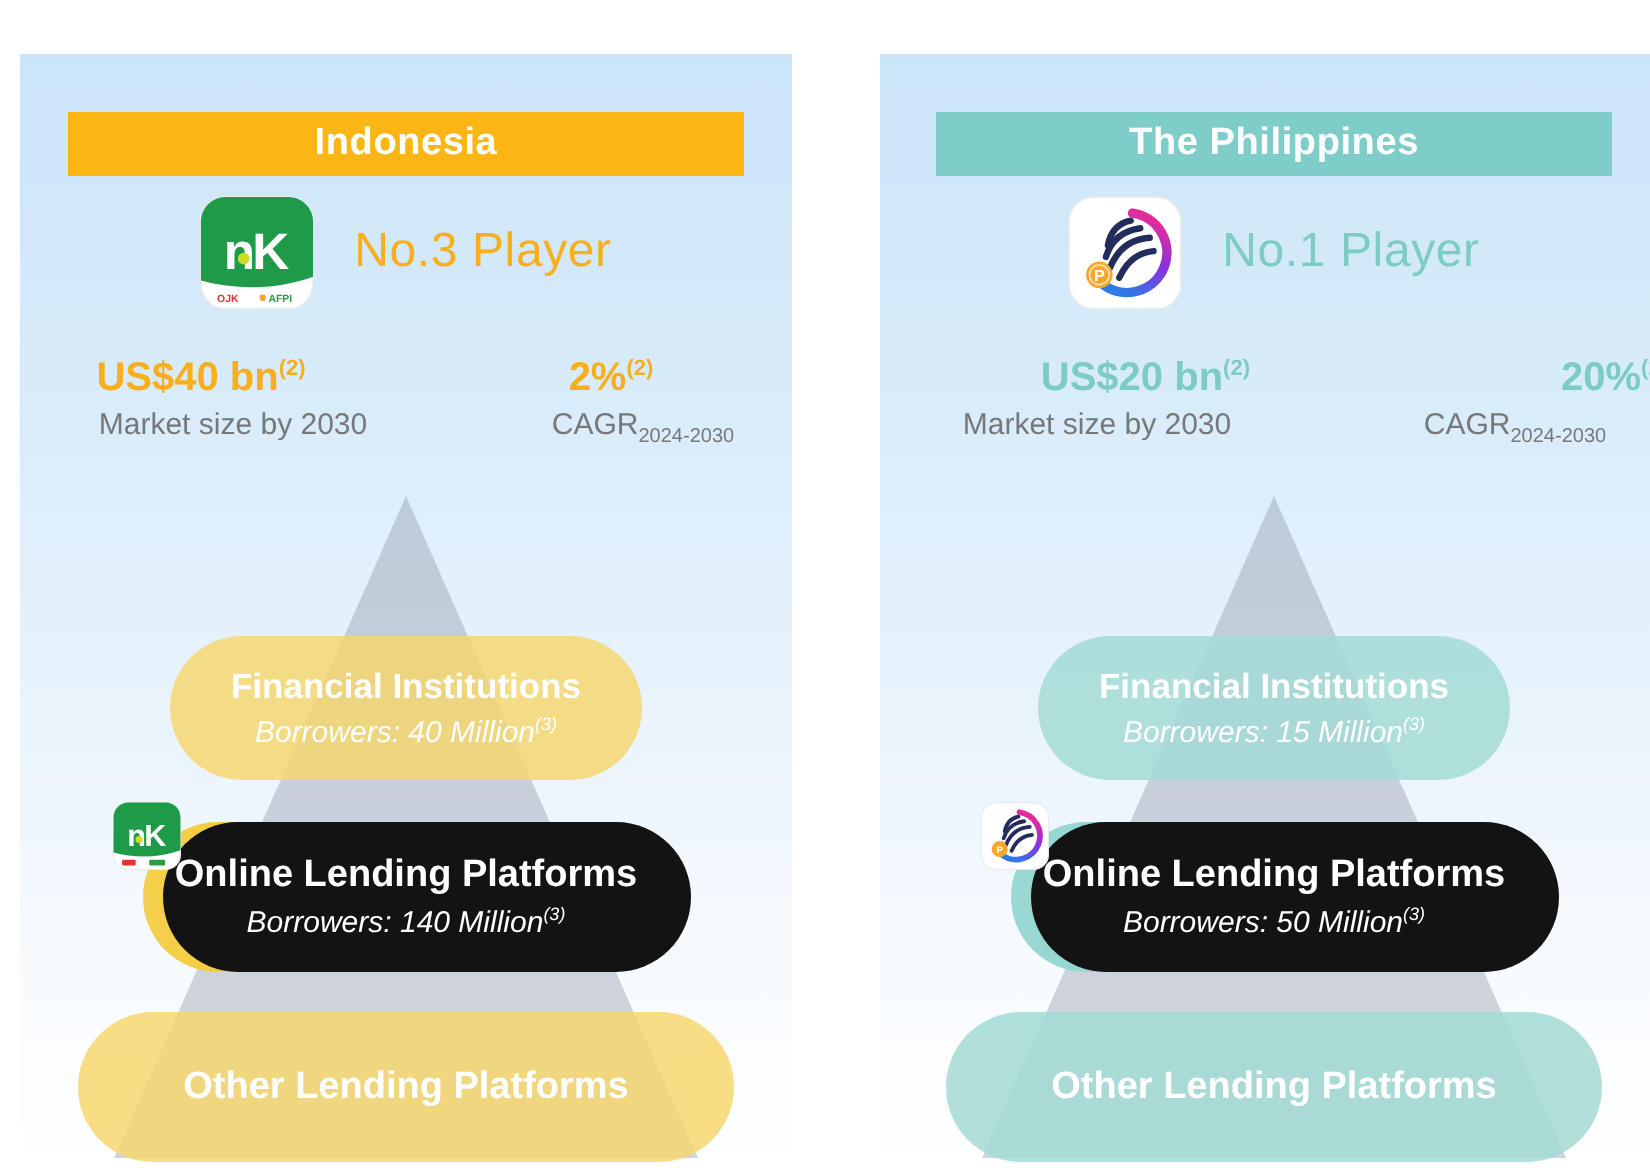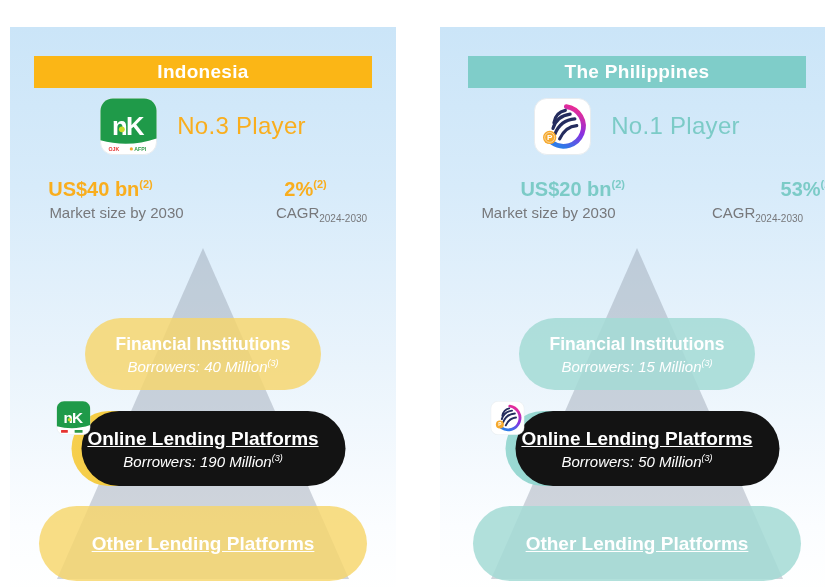--- a/index.html
+++ b/index.html
@@ -55,21 +55,21 @@
   .tier3{top:479px;width:328px;height:75px;}
   .light-gold{background:rgba(247,213,106,.82);}
   .mid-gold{background:linear-gradient(90deg,#f6cf4f 0%,#f1c41e 45%,#f0c31d 100%);}
   .light-teal{background:rgba(163,219,213,.85);}
   .mid-teal{background:linear-gradient(90deg,#9bd9d3 0%,#87d0ca 45%,#83cec8 100%);}
   .tier2.capped::after{
     content:"";position:absolute;top:0;bottom:0;left:10px;right:-11px;
     background:#131313;border-radius:40px;z-index:-1;
   }
   .tier-title{font-size:17.5px;font-weight:bold;}
-  .tier2 .tier-title,.tier3 .tier-title{font-size:19px;text-decoration:underline;}
+  .tier2 .tier-title,.tier3 .tier-title{font-size:19px;}
   .tier-sub{font-size:15px;font-style:italic;margin-top:3px;}
   .tier-sub sup{font-size:9px;}
   .mini-icon{position:absolute;top:-10px;left:-15px;width:34px;height:34px;}
   .mini-icon svg{display:block;width:100%;height:100%;}
 </style>
 </head>
 <body>
 
 <div class="canvas">
 
@@ -126,21 +126,21 @@
             <rect x="0.5" y="0.5" width="59" height="59" rx="13" fill="#ffffff" stroke="#e7ebee" stroke-width="1"></rect>
             <path d="M0.5 13.5 C0.5 6.3 6.3 0.5 13.5 0.5 H46.5 C53.7 0.5 59.5 6.3 59.5 13.5 V42.5 C40 49.5 19 49.5 0.5 44.5 Z" fill="#1f9a49"></path>
             <text x="29" y="38.5" font-size="27" font-weight="bold" text-anchor="middle" letter-spacing="-1.5" fill="#ffffff" font-family="'Liberation Sans',sans-serif">nK</text>
             <circle cx="23" cy="33" r="3.1" fill="#cddc29"></circle>
             <rect x="8" y="51" width="12" height="5" rx="1" fill="#e63330"></rect>
             <rect x="32" y="51" width="14" height="5" rx="1" fill="#2e9a47"></rect>
           </svg>
         </span>
         <div class="tier-title">Online Lending Platforms</div>
         <div class="tier-sub">
-          <span>Borrowers: 190 Million</span><sup>(3)</sup>
+          <span>Borrowers: 140 Million</span><sup>(3)</sup>
         </div>
       </div>
 
       <div class="tier tier3 light-gold">
         <div class="tier-title">Other Lending Platforms</div>
       </div>
     </div>
   </section>
 
   <section class="panel panel-right">
@@ -176,21 +176,21 @@
 
     <div class="stats">
       <div class="stat">
         <div class="stat-value teal-text">
           <span>US$20 bn</span><sup>(2)</sup>
         </div>
         <div class="stat-label">Market size by 2030</div>
       </div>
       <div class="stat">
         <div class="stat-value teal-text">
-          <span>53%</span><sup>(2)</sup>
+          <span>20%</span><sup>(2)</sup>
         </div>
         <div class="stat-label">
           <span>CAGR</span><sub>2024-2030</sub>
         </div>
       </div>
     </div>
 
     <div class="pyramid">
       <div class="triangle"></div>
 

